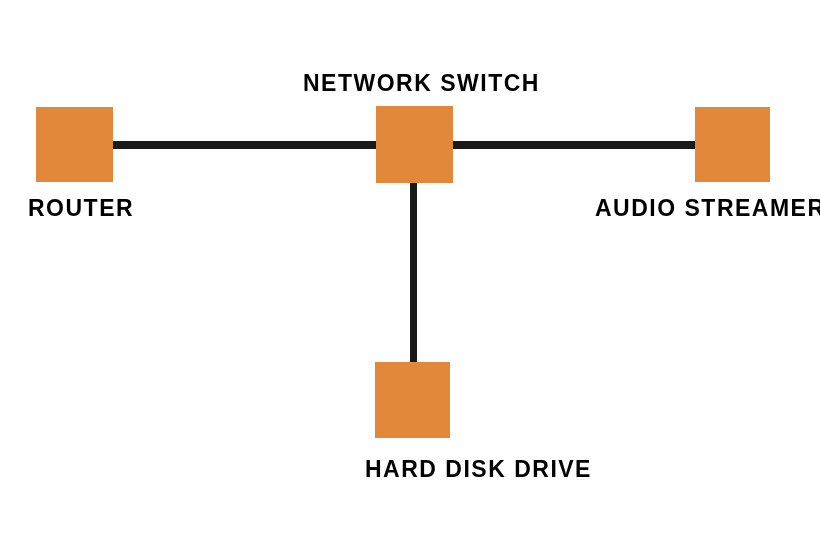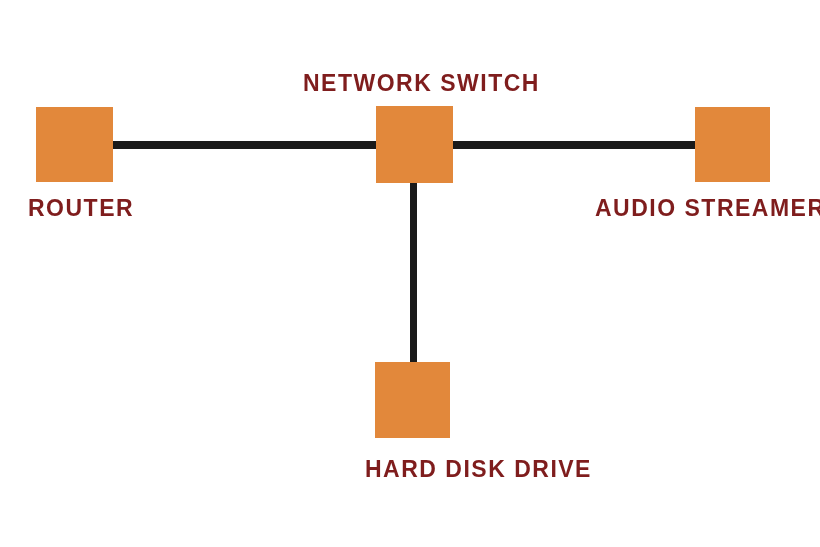--- a/index.html
+++ b/index.html
@@ -42,21 +42,21 @@
     z-index: 2;
   }
   .node-router   { left: 36px;  top: 107px; width: 77px; height: 75px; }
   .node-switch   { left: 376px; top: 106px; width: 77px; height: 77px; }
   .node-streamer { left: 695px; top: 107px; width: 75px; height: 75px; }
   .node-hdd      { left: 375px; top: 362px; width: 75px; height: 76px; }
   
   .node-label {
     position: absolute;
     z-index: 3;
-    color: #7f1d1d;
+    color: #000000;
     font-weight: bold;
     font-size: 23px;
     letter-spacing: 1.5px;
     white-space: nowrap;
     line-height: 1;
   }
   .label-switch   { left: 303px; top: 72px;  }
   .label-router   { left: 28px;  top: 197px; text-align: right; }
   .label-streamer { left: 595px; top: 197px; }
   .label-hdd      { left: 317px; top: 458px; margin-left: 48px; }

